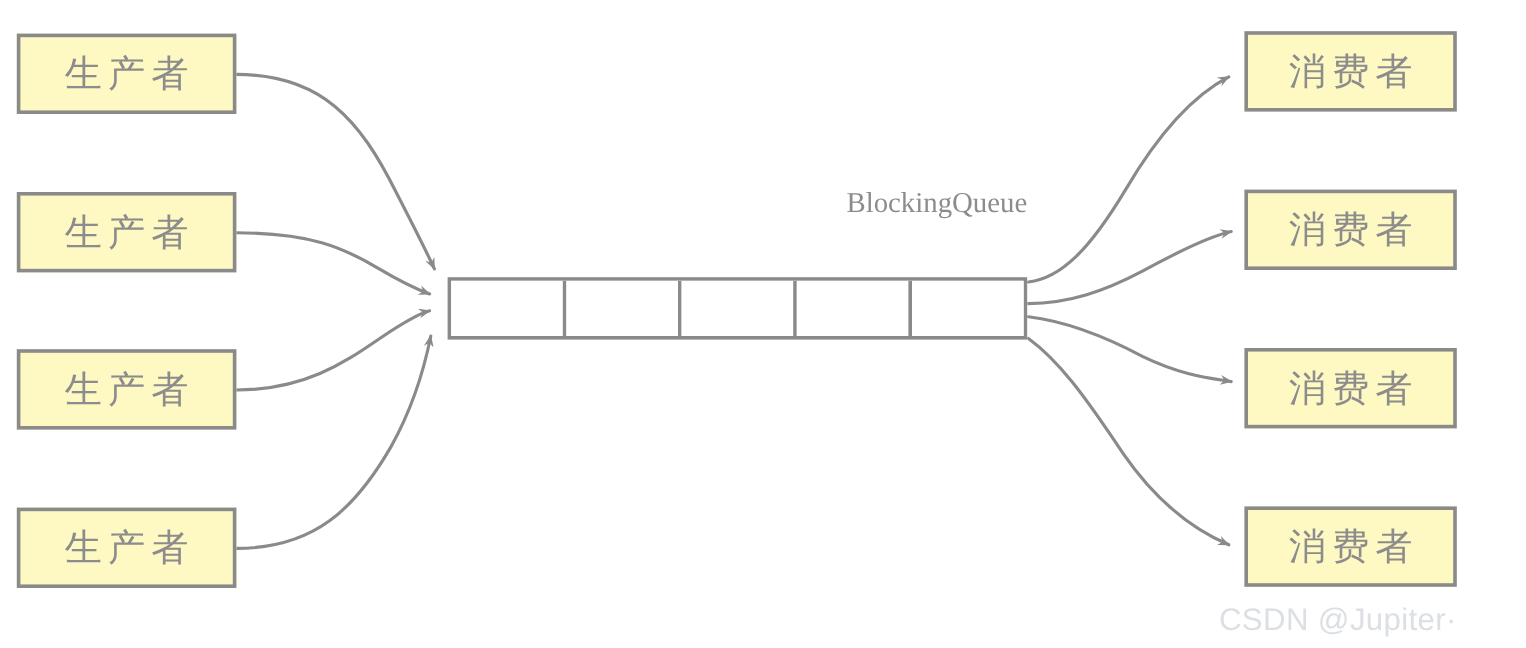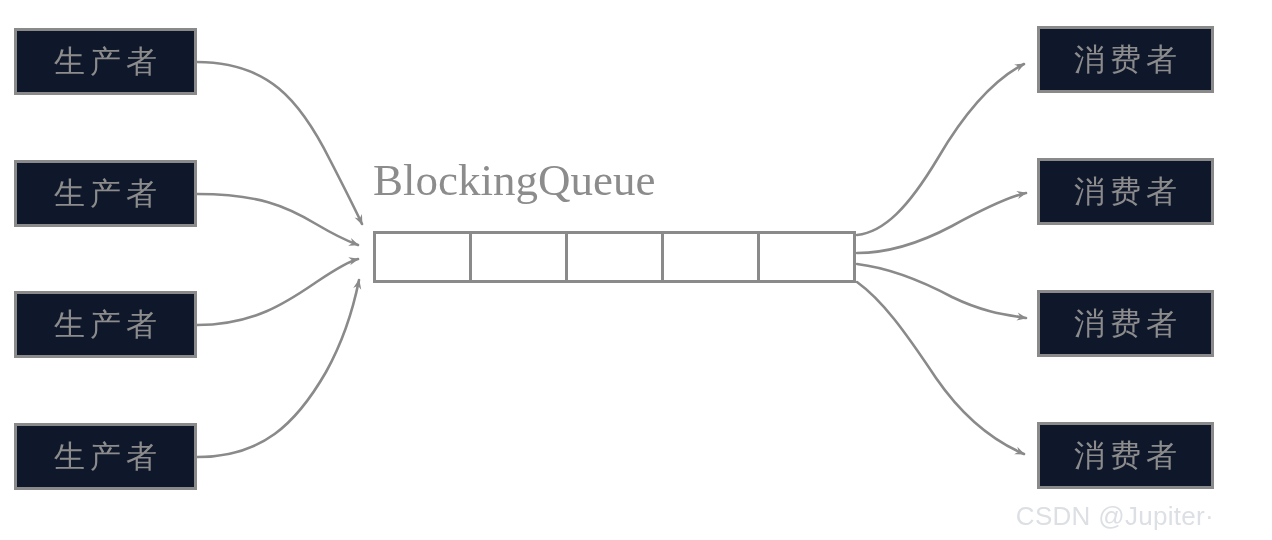--- a/index.html
+++ b/index.html
@@ -21,21 +21,21 @@
     position: absolute;
     left: 0;
     top: 0;
     width: 1272px;
     height: 540px;
     pointer-events: none;
   }
   .node-box {
     position: absolute;
     box-sizing: border-box;
-    background: #0f172a;
+    background: #fef9c3;
     border: 3px solid #8a8a8a;
     display: flex;
     align-items: center;
     justify-content: center;
     z-index: 2;
   }
   .node-label {
     color: #8c8c8c;
     font-size: 31px;
     line-height: 1;
@@ -63,23 +63,23 @@
     background: #ffffff;
   }
   .queue-cell:last-child {
     border-right: none;
   }
   #queue-title {
     position: absolute;
     left: 373px;
     top: 158px;
     width: 483px;
-    text-align: left;
+    text-align: right;
     color: #8c8c8c;
-    font-size: 45px;
+    font-size: 24px;
     line-height: 1;
     font-family: "Liberation Serif", "DejaVu Serif", serif;
     z-index: 2;
   }
   #watermark {
     position: absolute;
     right: 58px;
     bottom: 8px;
     color: #dcdfe3;
     font-size: 26px;

